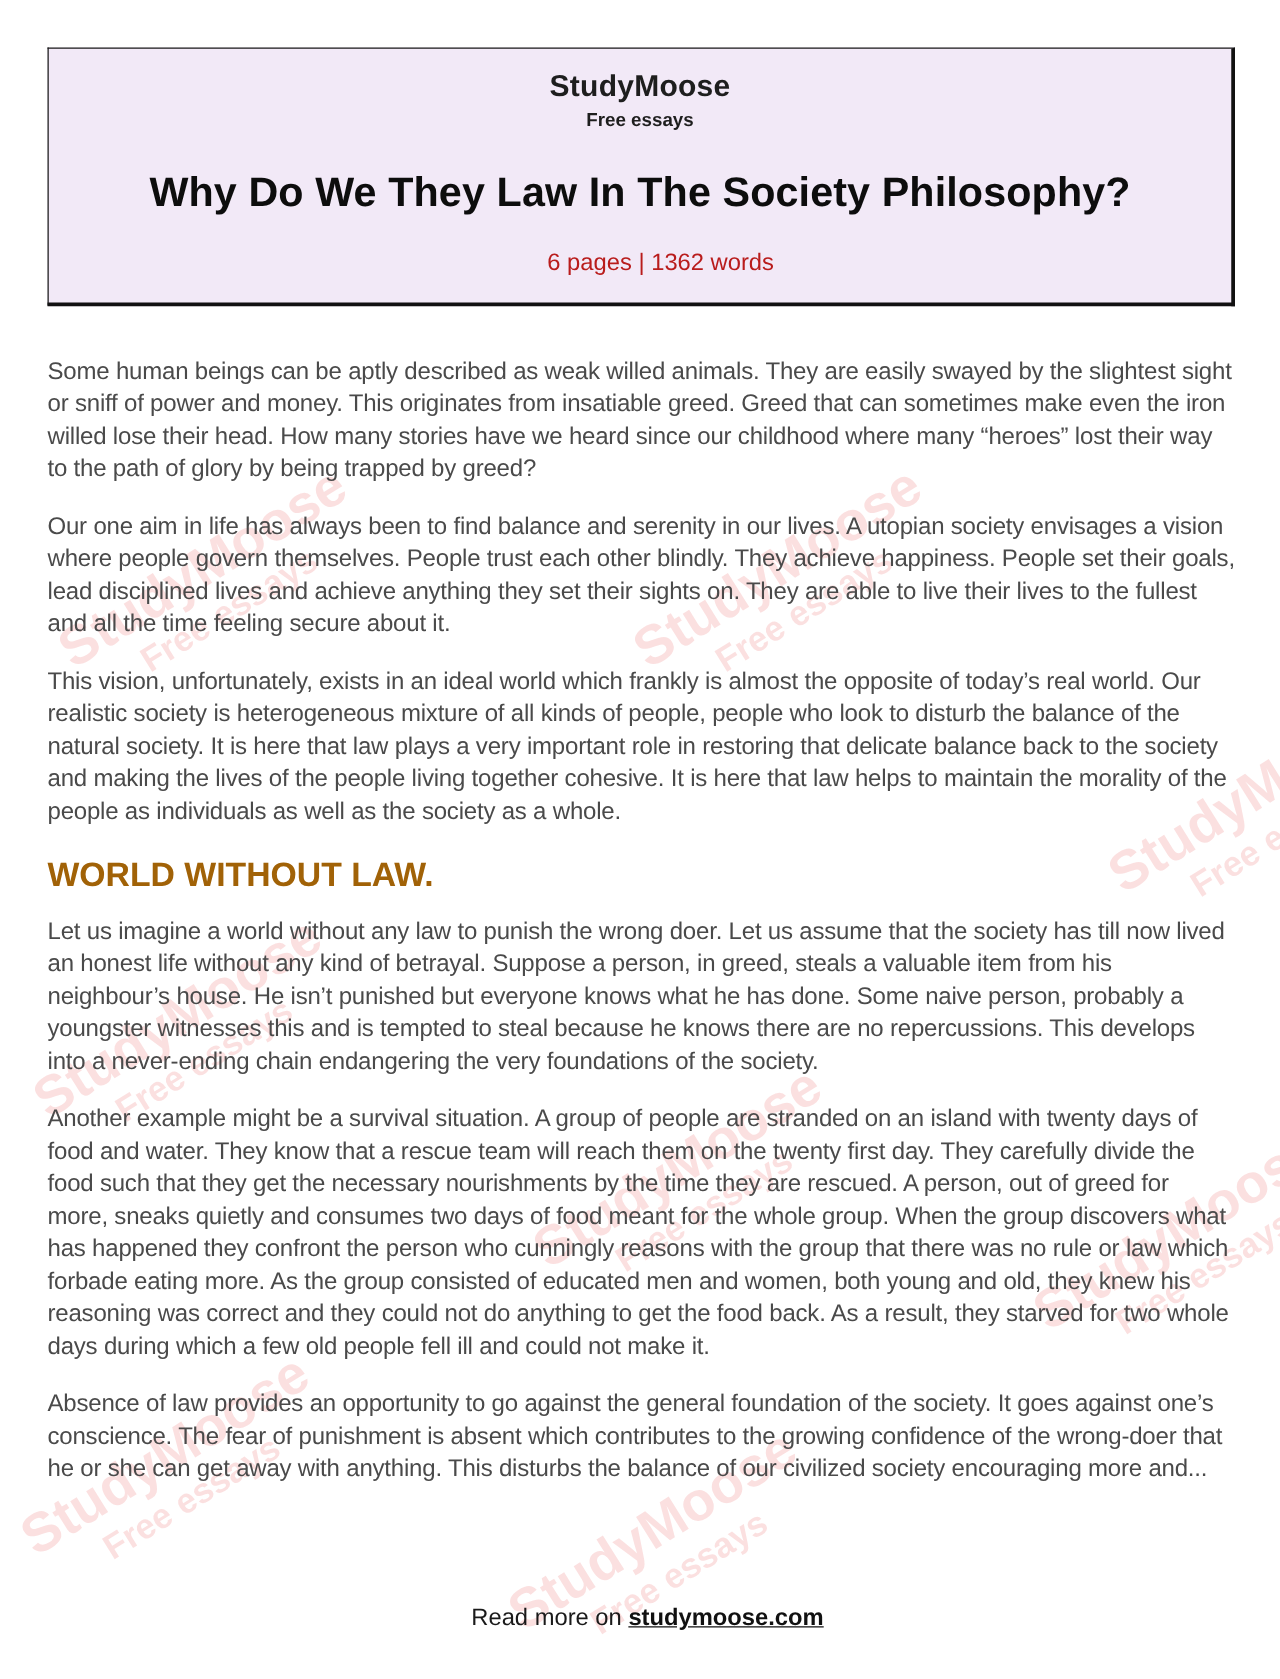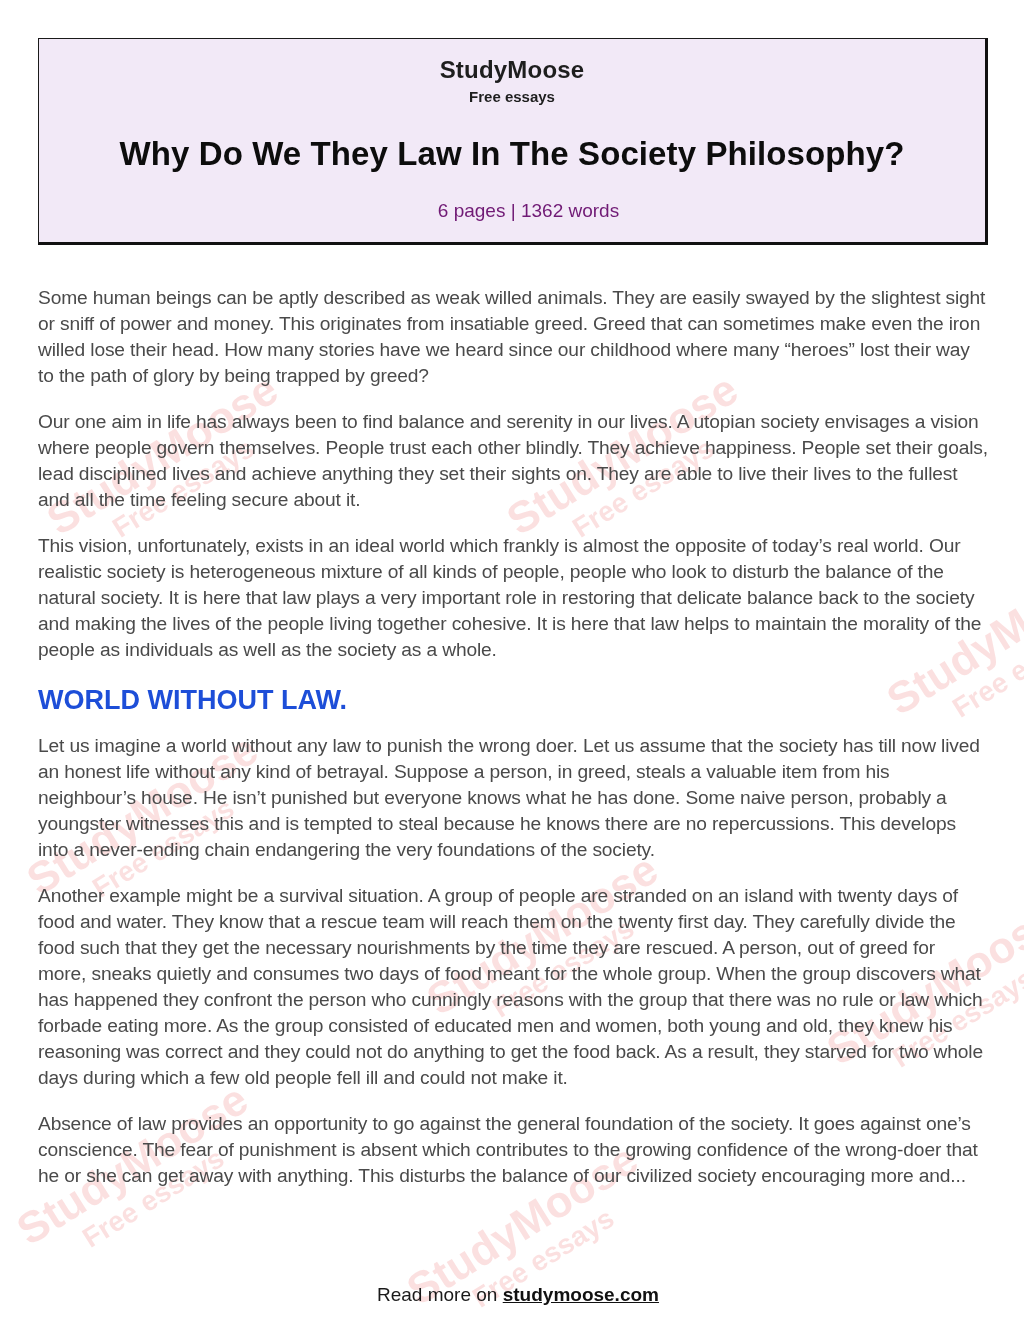--- a/index.html
+++ b/index.html
@@ -57,41 +57,41 @@
       font-size: 33px;
       font-weight: bold;
       color: #0d0d0d;
       letter-spacing: 0.1px;
     }
     .meta {
       position: absolute;
       left: 0; right: 0;
       top: 161px;
       font-size: 19px;
-      color: #701a75;
+      color: #b91c1c;
       margin-left: 33px;
     }
     
     .article {
       position: absolute;
       left: 38px;
       top: 285px;
       width: 950px;
     }
     .article p {
       font-size: 19.2px;
       line-height: 26px;
       color: #4a4a4a;
       margin-bottom: 20px;
       letter-spacing: -0.15px;
     }
     .article h2 {
       font-size: 27px;
       font-weight: bold;
-      color: #1d4ed8;
+      color: #a16207;
       margin-top: 10px;
       margin-bottom: 16px;
       line-height: 34px;
     }
     
     .footer {
       position: absolute;
       left: 12px; right: 0;
       top: 1284px;
       text-align: center;

